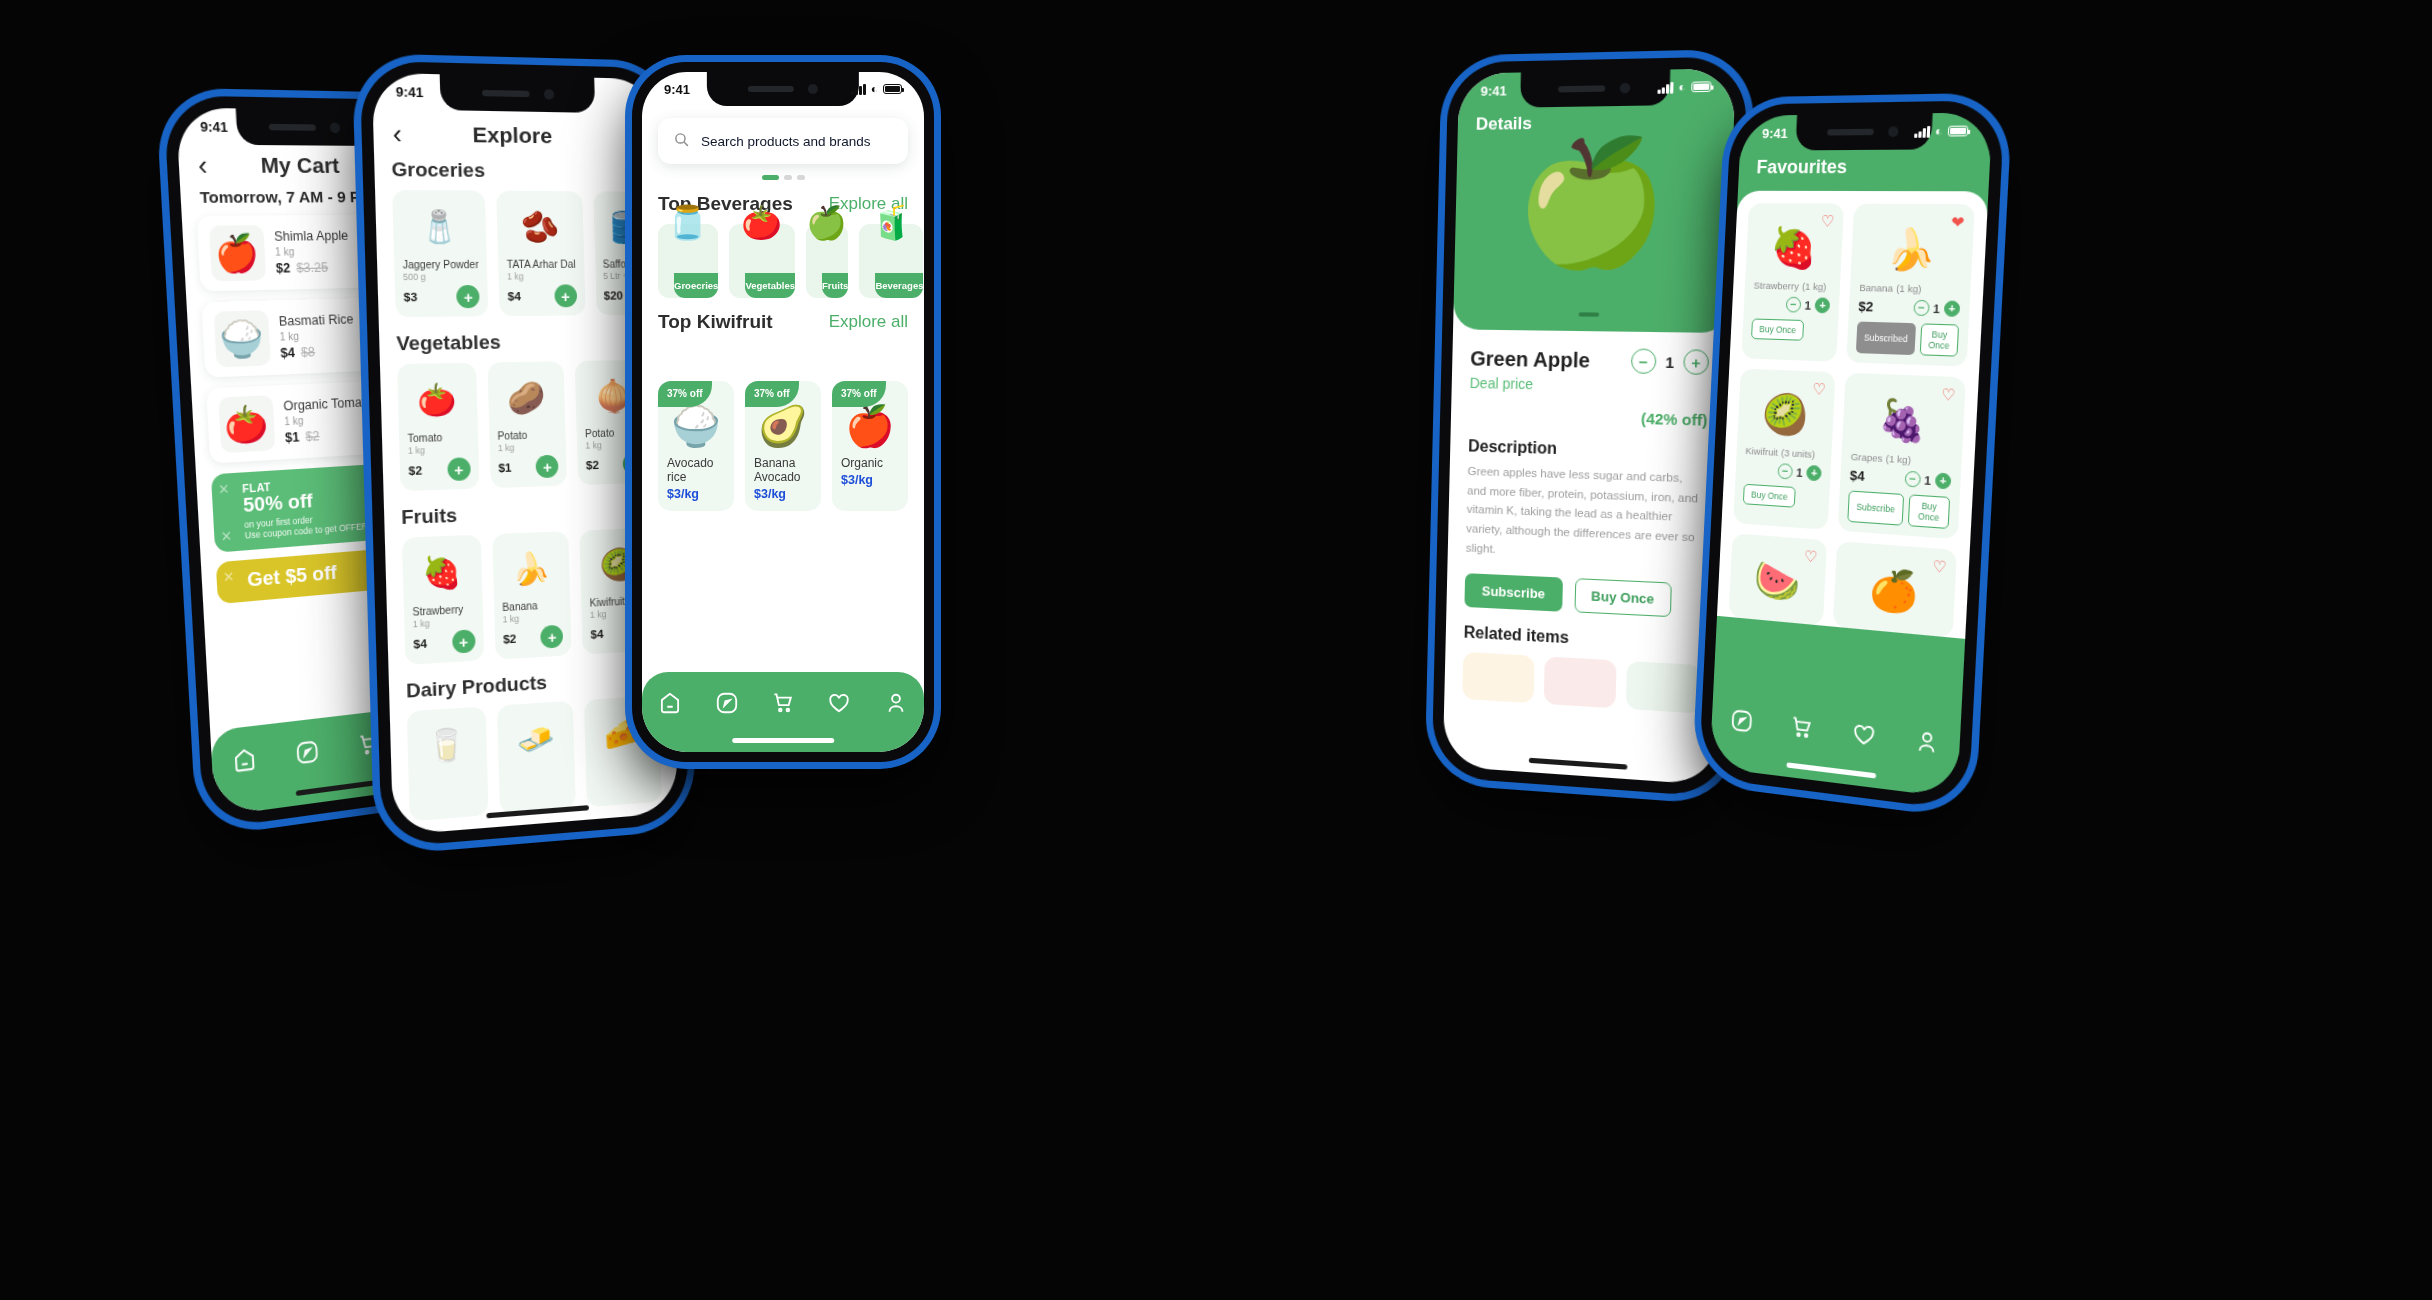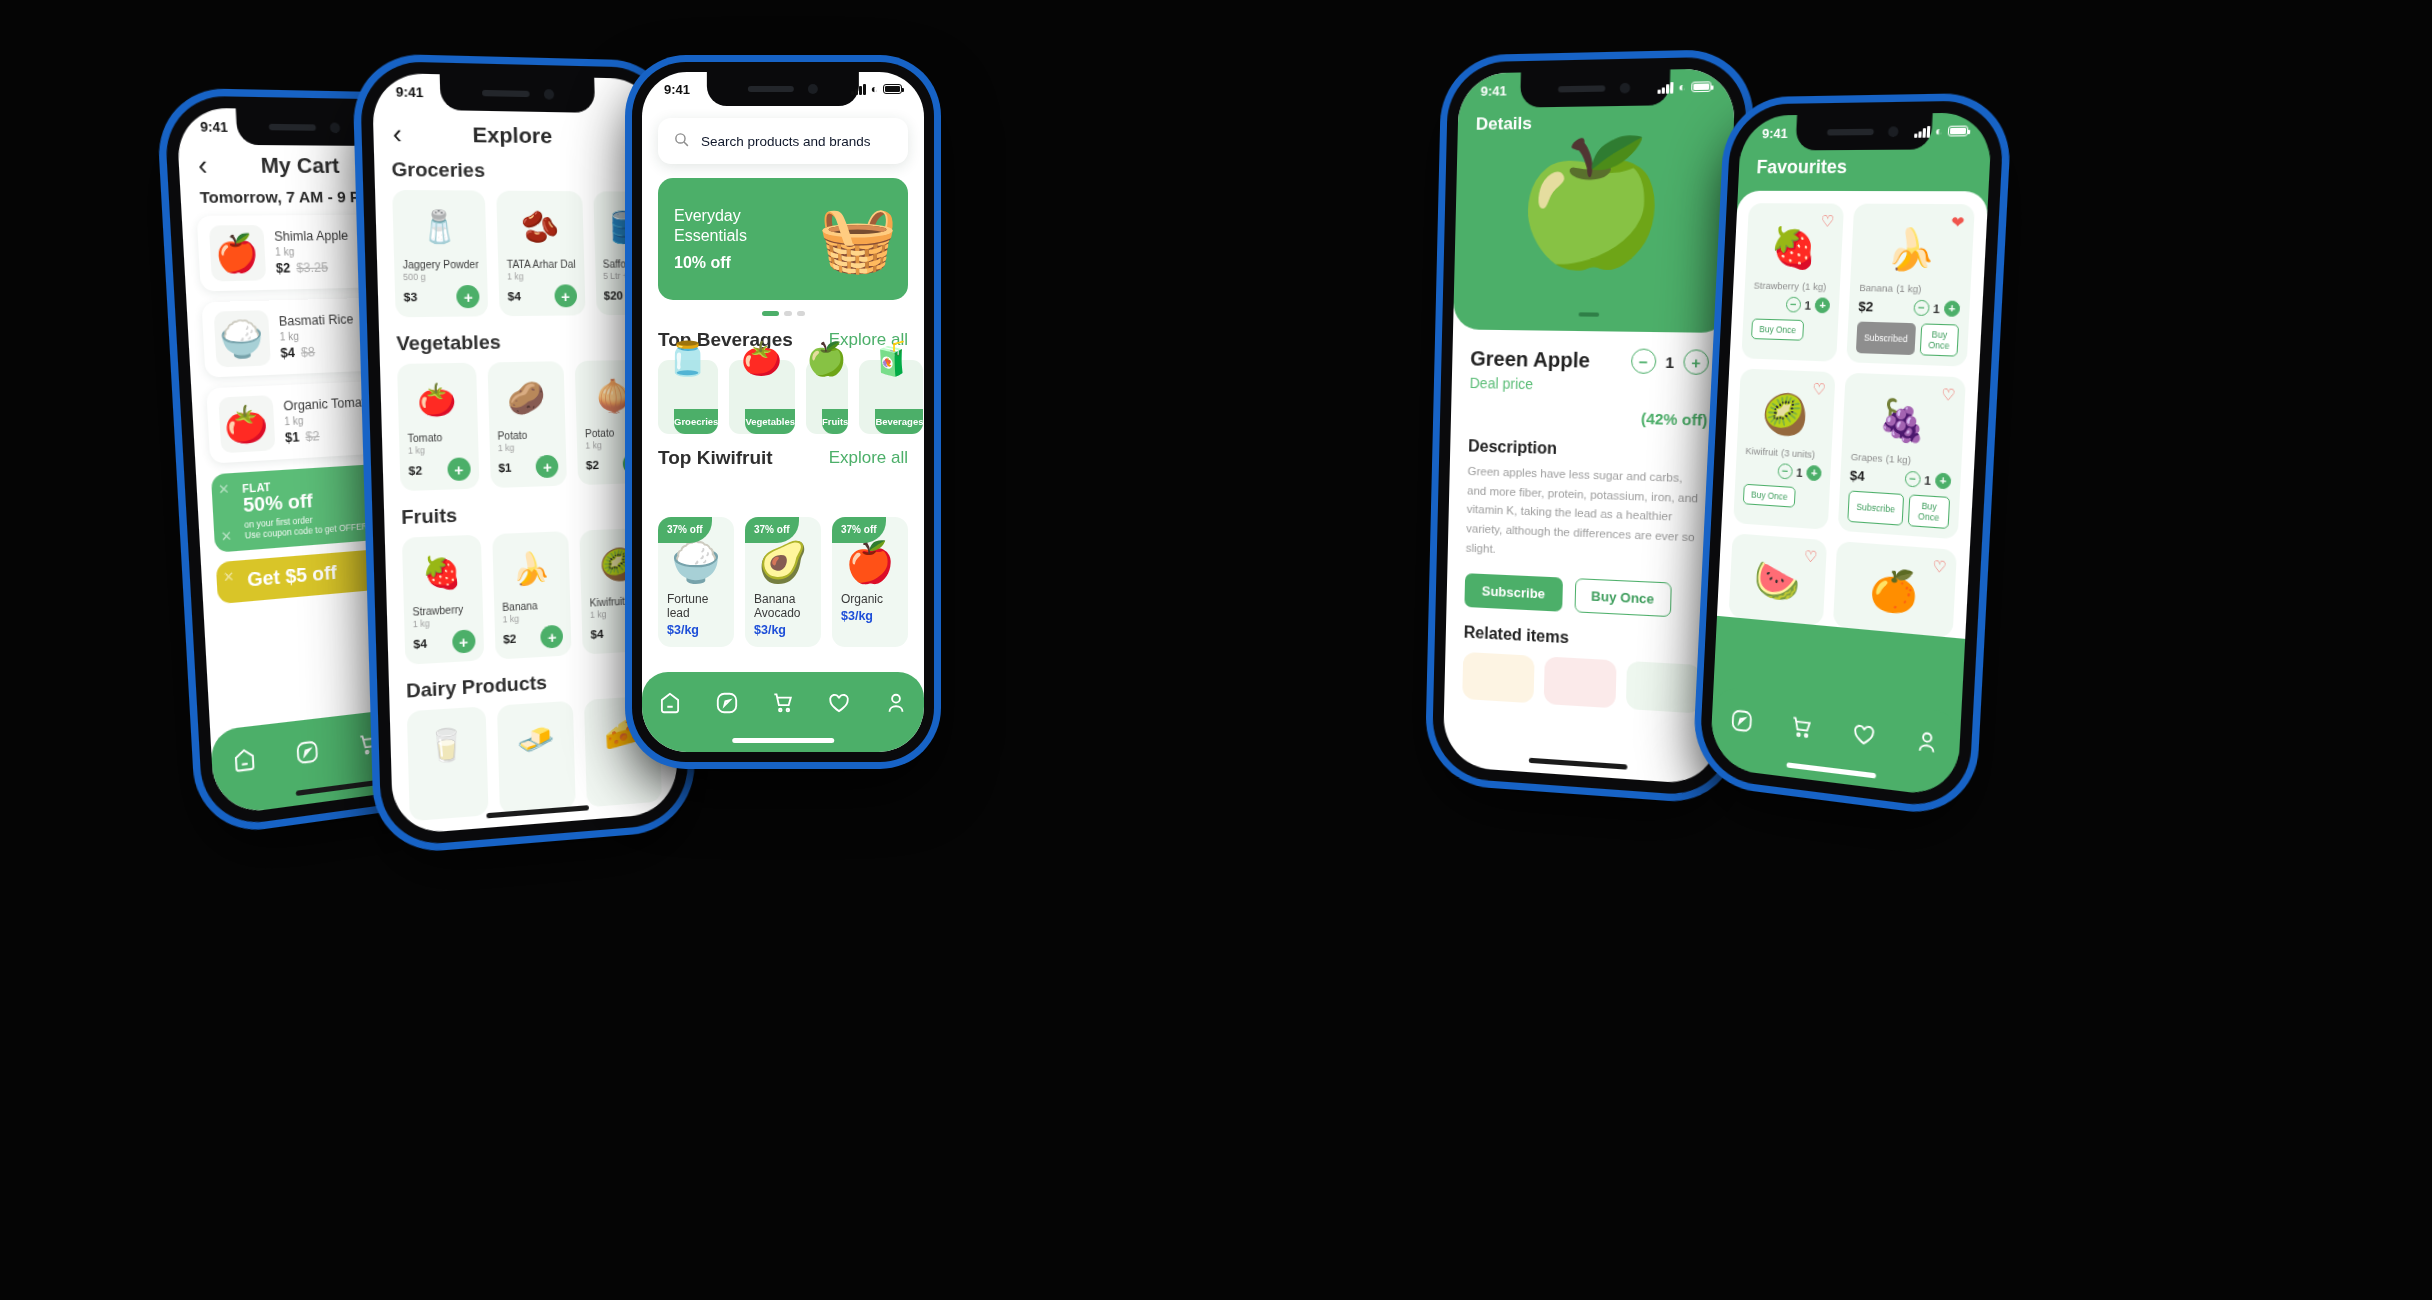--- a/index.html
+++ b/index.html
@@ -466,28 +466,20 @@
       <div class="searchbar">
         <span>
           <svg width="17" height="17" viewBox="0 0 24 24" fill="none" stroke="#8d8d8d" stroke-width="2">
               <circle cx="10.5" cy="10.5" r="6.5"></circle>
               <path d="M15.5 15.5 21 21"></path>
             </svg>
         </span>
         <span class="ph-text">Search products and brands</span>
       </div>
 
-      <div class="hero">
-        <div>
-          <div class="hero-t1">Everyday</div>
-          <div class="hero-t1">Essentials</div>
-          <div class="hero-t2">10% off</div>
-        </div>
-        <div class="hero-img"><span>🧺</span></div>
-      </div>
 
       <div class="dots">
         <i class="on"></i>
         <i></i>
         <i></i>
       </div>
 
       <div class="sec-head">
         <span class="section-title">Top Beverages</span>
         <span class="link">Explore all</span>
@@ -520,21 +512,21 @@
       </div>
 
       <div class="sec-head">
         <span class="section-title">Top Kiwifruit</span>
         <span class="link">Explore all</span>
       </div>
       <div class="tops">
         <div class="top-card">
           <span class="badge">37% off</span>
           <div class="art"><span>🍚</span></div>
-          <div class="tc-name">Fortune lead</div>
+          <div class="tc-name">Avocado rice</div>
           <div class="tc-price">$3/kg</div>
         </div>
         <div class="top-card">
           <span class="badge">37% off</span>
           <div class="art"><span>🥑</span></div>
           <div class="tc-name">Banana Avocado</div>
           <div class="tc-price">$3/kg</div>
         </div>
         <div class="top-card">
           <span class="badge">37% off</span>

